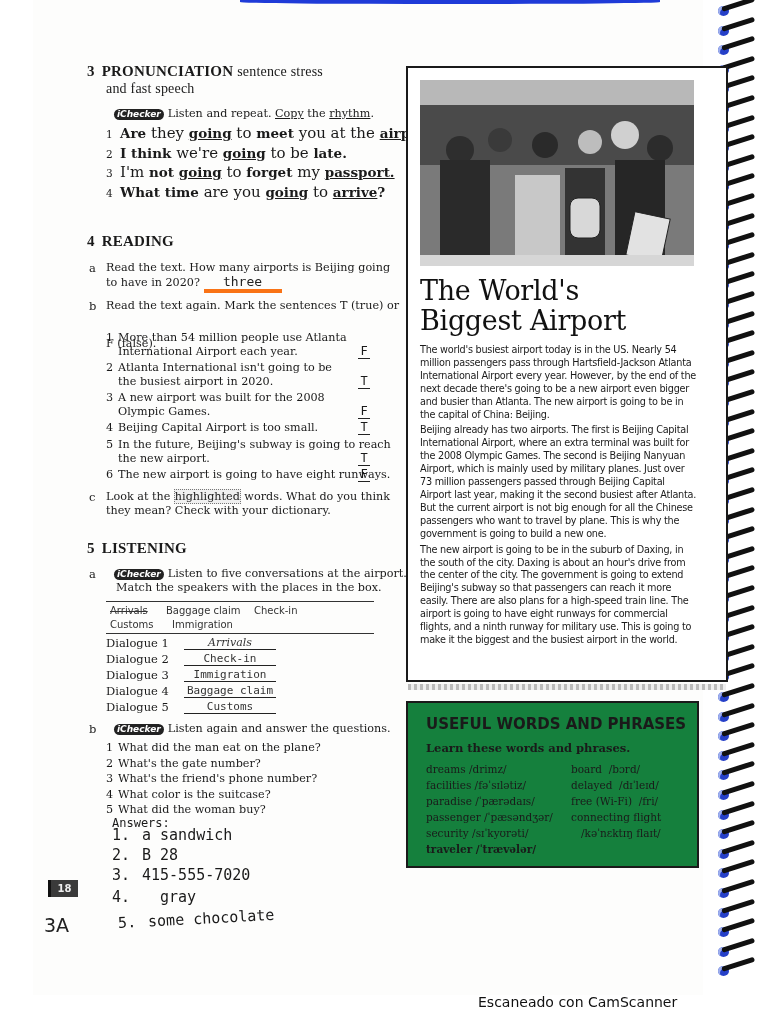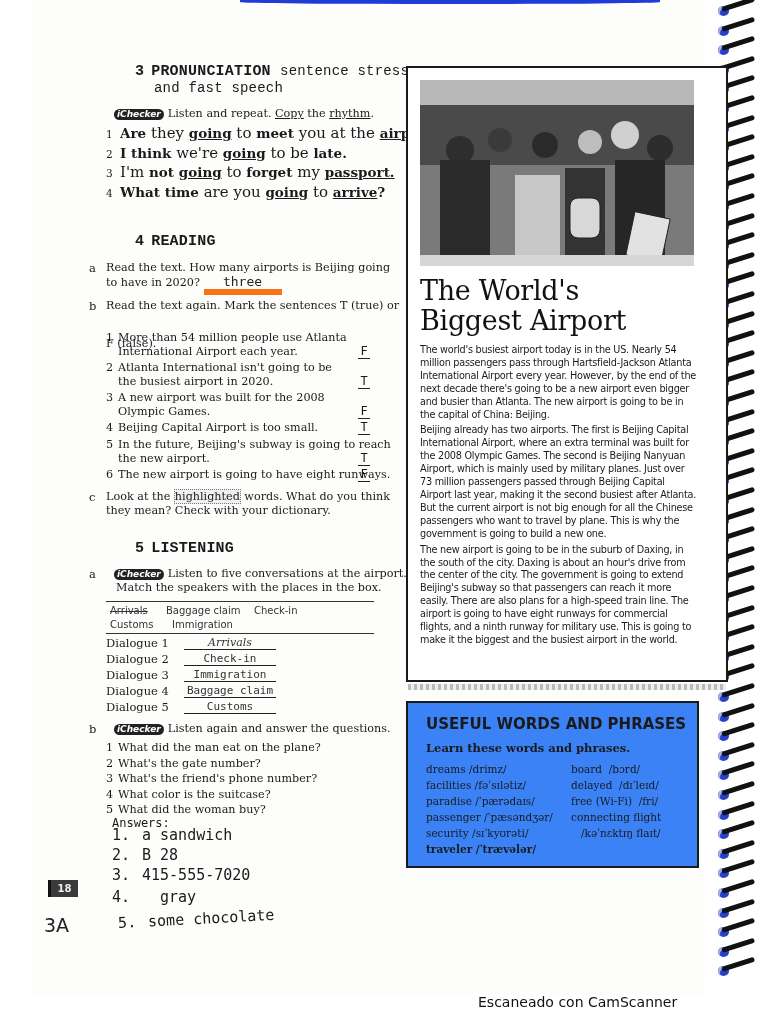--- a/index.html
+++ b/index.html
@@ -7,56 +7,56 @@
   body { position: relative; font-family: "DejaVu Serif", serif; color: #1a1a1a; }
 
   .page { position: absolute; left: 33px; top: 0; width: 670px; height: 995px; background: #fdfdfc; }
   .top-strip { position: absolute; top: 0; left: 240px; width: 420px; height: 4px; border-radius: 0 0 50% 50%; background: #1f3bd8; }
 
   .spiral { position: absolute; right: 0; top: 0; width: 66px; height: 980px; }
   .coil { position: absolute; left: 16px; width: 40px; height: 14px; }
   .coil .ring { position: absolute; left: 0; top: 4px; width: 11px; height: 10px; border-radius: 50%; background: #2640c8; box-shadow: inset 2px 2px 0 #9fb0ee; }
   .coil .wire { position: absolute; left: 4px; top: 5px; width: 34px; height: 5px; background: #111; border-radius: 3px; transform: rotate(-18deg); transform-origin: left center; }
 
-  .sec-head { position: absolute; font-family: Liberation Mono, monospace; font-weight: bold; font-size: 15px; letter-spacing: 0.2px; margin-left: 48px; }
+  .sec-head { position: absolute; font-family: Liberation Serif, serif; font-weight: bold; font-size: 15px; letter-spacing: 0.2px; }
   .sec-head .sub { font-weight: normal; font-size: 14px; }
   .sec-head .num { margin-right: 7px; }
 
   .line { position: absolute; font-size: 11.2px; line-height: 14px; white-space: nowrap; }
   .checker { display: inline-block; background: #222; color: #fff; font-family: "DejaVu Sans", sans-serif; font-size: 9px; font-weight: bold; font-style: italic; padding: 0 3px; border-radius: 7px; margin-right: 4px; line-height: 11px; }
   .letter { position: absolute; font-size: 11.5px; }
   .pron { position: absolute; left: 106px; font-size: 11.5px; line-height: 18.5px; }
   .pron .n { display: inline-block; width: 14px; font-size: 10.5px; }
   .big { font-size: 13.5px; font-weight: bold; }
   .small { font-size: 15px; }
   .u { text-decoration: underline; }
 
   .tf-mark { position: absolute; left: 358px; font-family: "DejaVu Sans Mono", monospace; font-size: 12px; border-bottom: 1px solid #222; width: 12px; text-align: center; line-height: 13px; }
   .handwriting { font-family: "DejaVu Sans Mono", monospace; color: #222; }
-  .blank { display: inline-block; border-bottom: 6px solid #f97316; }
+  .blank { display: inline-block; border-bottom: 4px solid #f97316; }
 
   .place-box { position: absolute; left: 106px; top: 601px; width: 268px; height: 33px; border-top: 1px solid #333; border-bottom: 1px solid #333; font-family: "DejaVu Sans", sans-serif; font-size: 10px; color: #333; }
   .place-box span { position: absolute; }
   .dialogue { position: absolute; left: 106px; font-size: 11.5px; }
   .dialogue .ans { position: absolute; left: 78px; width: 92px; top: 0; border-bottom: 1px solid #222; text-align: center; font-family: "DejaVu Sans Mono", monospace; font-size: 11px; color: #333; }
   .dialogue .ans.printed { font-family: "DejaVu Serif", serif; font-style: italic; }
 
   .answers { position: absolute; font-family: "DejaVu Sans Mono", monospace; color: #1a1a1a; font-size: 15px; }
   .page-badge { position: absolute; left: 48px; top: 880px; width: 30px; height: 17px; background: #3a3a3a; color: #eee; font-family: "DejaVu Sans", sans-serif; font-size: 10px; font-weight: bold; text-align: center; line-height: 17px; border-left: 3px solid #111; }
   .unit-label { position: absolute; left: 44px; top: 914px; font-family: "DejaVu Sans", sans-serif; font-size: 19px; color: #222; }
 
   .article { position: absolute; left: 406px; top: 66px; width: 322px; height: 616px; border: 2px solid #1a1a1a; background: #fff; }
   .photo { position: absolute; left: 12px; top: 12px; width: 274px; height: 186px; overflow: hidden; background: #6e6e6e; }
   .photo svg { width: 100%; height: 100%; display: block; }
   .art-title { position: absolute; left: 12px; top: 208px; font-family: "DejaVu Serif", serif; font-size: 27px; line-height: 30px; color: #111; letter-spacing: -0.3px; }
   .art-body { position: absolute; left: 12px; width: 278px; font-family: "DejaVu Sans", sans-serif; font-size: 9.7px; line-height: 12.9px; color: #1a1a1a; letter-spacing: -0.25px; }
   .art-body p { margin-bottom: 3px; }
   .art-bottom-band { position: absolute; left: 0; right: 0; bottom: -10px; height: 6px; background: repeating-linear-gradient(90deg,#bbb 0 3px,#eee 3px 6px); }
 
-  .words-box { position: absolute; left: 406px; top: 701px; width: 293px; height: 167px; border: 2px solid #1a1a1a; background: #3b82f6; }
+  .words-box { position: absolute; left: 406px; top: 701px; width: 293px; height: 167px; border: 2px solid #1a1a1a; background: #15803d; }
   .words-title { position: absolute; left: 18px; top: 12px; font-family: "DejaVu Sans", sans-serif; font-weight: bold; font-size: 15px; }
   .words-sub { position: absolute; left: 18px; top: 38px; font-weight: bold; font-size: 11.5px; }
   .word { position: absolute; font-size: 10.5px; line-height: 13px; white-space: nowrap; }
 
   .cam { position: absolute; left: 478px; top: 994px; font-family: "DejaVu Sans", sans-serif; font-size: 14px; color: #111; }
 </style>
 </head>
 <body>
 
 <div class="page"></div>

